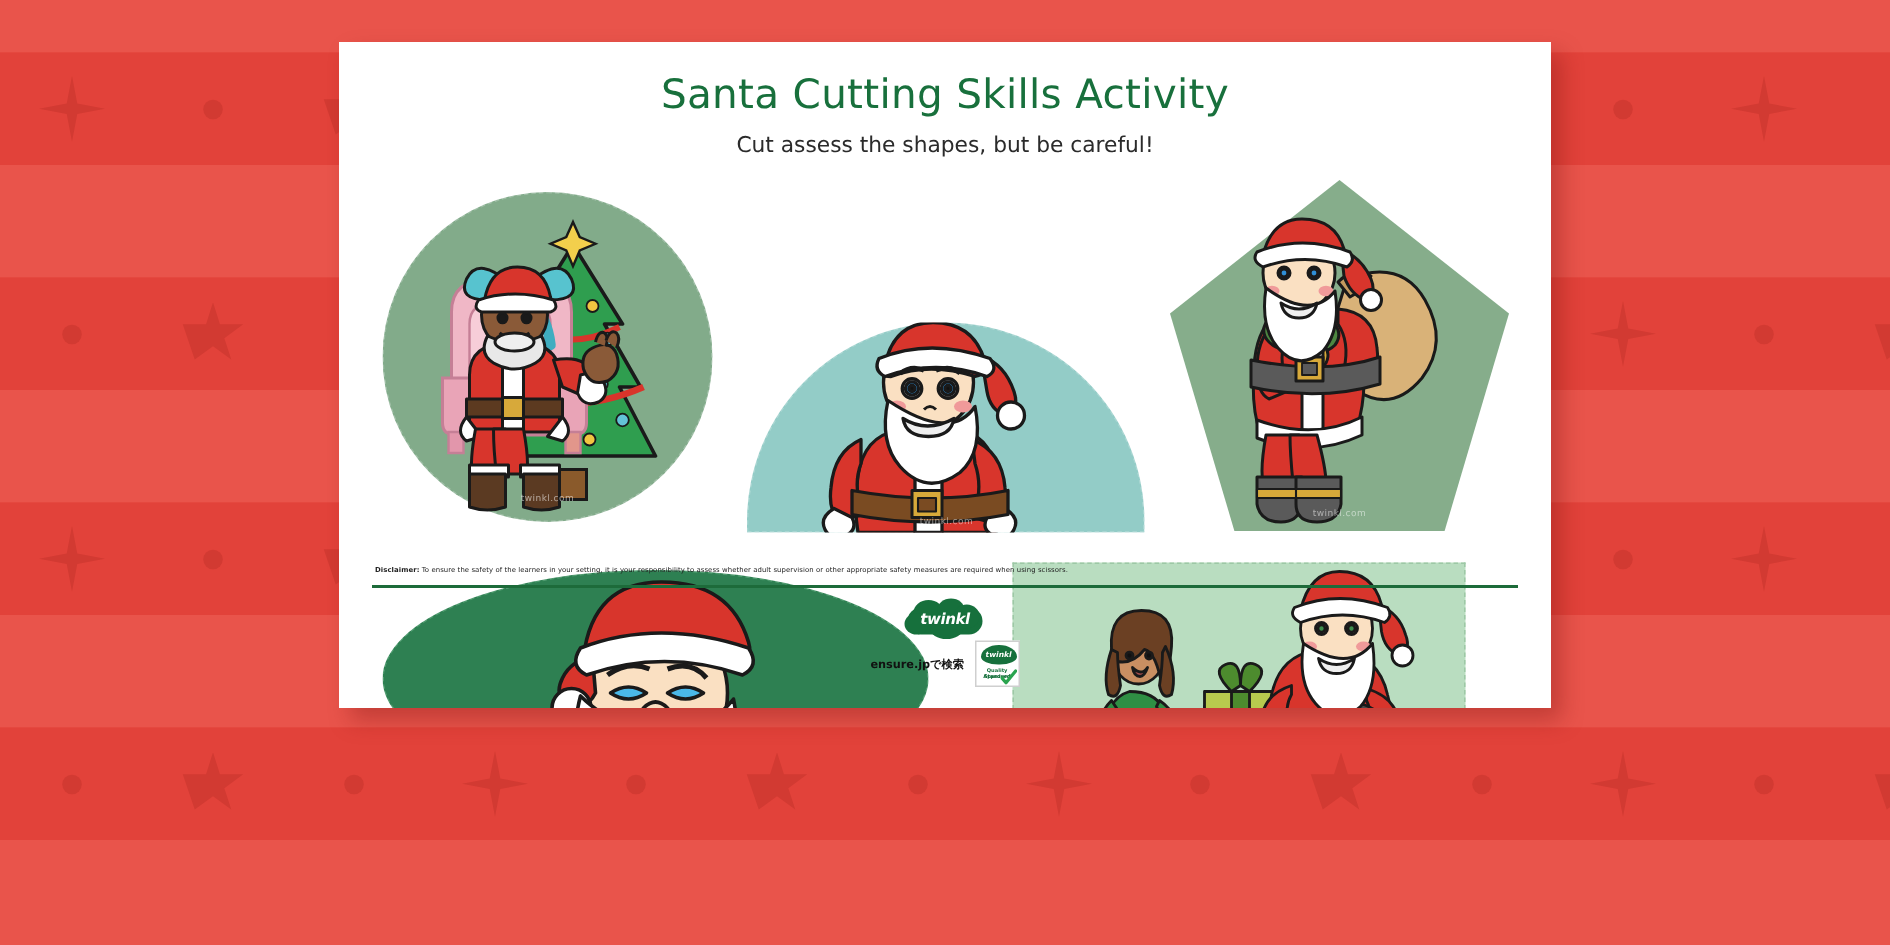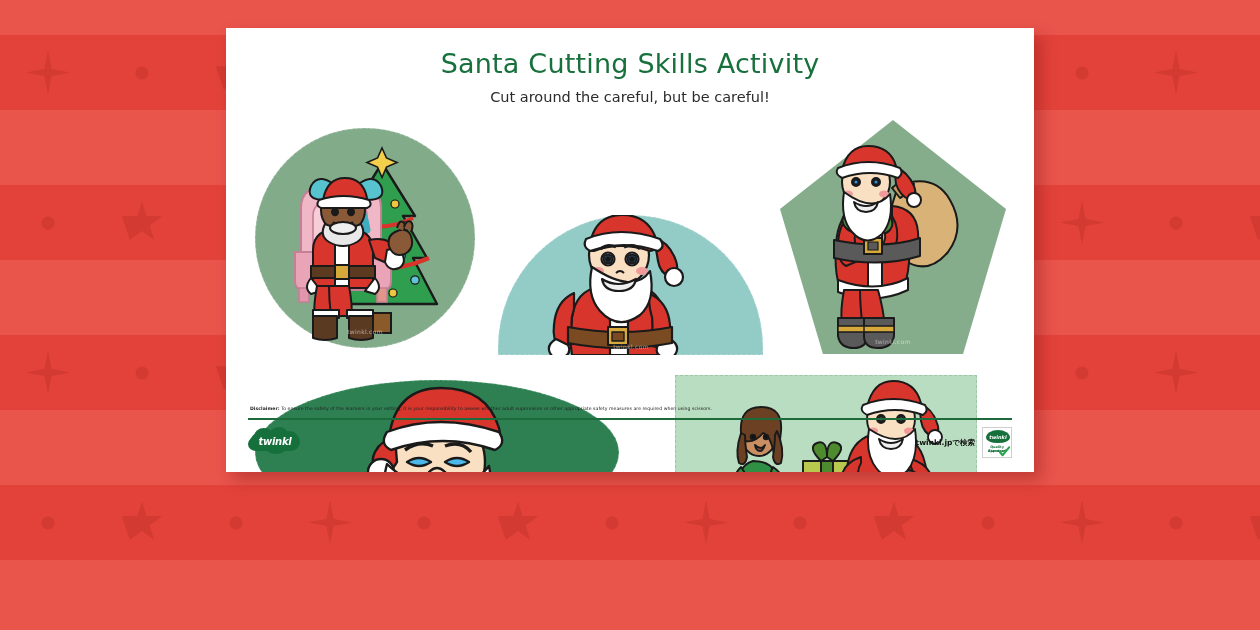--- a/index.html
+++ b/index.html
@@ -78,21 +78,21 @@
   .art{position:absolute;left:0;top:0;width:100%;height:100%;}
 
   
   #footer{position:absolute;left:22px;bottom:14px;width:764px;}
   #disclaimer{
     font-size:4.6px;color:#222;line-height:1.35;margin:0 0 5px 2px;
     letter-spacing:.05px;white-space:nowrap;overflow:hidden;
   }
   #disclaimer b{font-weight:700;}
   #rule{height:2.5px;background:#1d6b3a;width:100%;}
-  #footer-row{display:flex;justify-content:space-between;margin-top:7px;}
+  #footer-row{display:flex;align-items:center;justify-content:space-between;margin-top:7px;flex-direction:column;}
   #logo-left{position:relative;width:54px;height:28px;}
   .blob{position:absolute;background:#16703c;border-radius:50%;}
   #logo-left .b1{left:2px;top:6px;width:50px;height:18px;border-radius:11px;}
   #logo-left .b2{left:6px;top:1px;width:20px;height:17px;}
   #logo-left .b3{left:22px;top:0px;width:18px;height:15px;}
   #logo-left .b4{left:33px;top:4px;width:17px;height:16px;}
   #logo-left .b5{left:0px;top:10px;width:16px;height:14px;}
   #logo-left .b6{left:17px;top:13px;width:22px;height:14px;}
   #logo-left .txt{position:absolute;left:0;top:0;width:54px;height:28px;
     display:flex;align-items:center;justify-content:center;
@@ -181,21 +181,21 @@
       <div class="gl dot" style="left: 1176px;"></div>
       <div class="gl star5" style="left: 1270px;"></div>
     </div>
     <div class="stripe plain" style="top: 560px;"></div>
   </div>
 
 <div id="paper">
   <div id="sheet-inner">
 
     <h1 id="title">Santa Cutting Skills Activity</h1>
-    <p id="subtitle">Cut around the careful, but be careful!</p>
+    <p id="subtitle">Cut assess the shapes, but be careful!</p>
 
     <div id="shapes">
 
       <div class="shape" id="shape-circle">
         <div class="bg"></div>
         <svg class="art" viewBox="0 0 220 220">
 
           <g>
             <path d="M118 185 h18 v20 h-18z" fill="#8a5a2b" stroke="#1a1a1a" stroke-width="2"></path>
             <path d="M127 35 L160 88 L148 88 L172 130 L158 130 L182 176 L72 176 L96 130 L82 130 L106 88 L94 88 Z" fill="#2f9e4f" stroke="#1a1a1a" stroke-width="2.4" stroke-linejoin="round"></path>
@@ -477,21 +477,21 @@
         <div id="logo-left">
           <div class="blob b1"></div>
           <div class="blob b2"></div>
           <div class="blob b3"></div>
           <div class="blob b4"></div>
           <div class="blob b5"></div>
           <div class="blob b6"></div>
           <div class="txt">twinkl</div>
         </div>
         <div id="right-group">
-          <span id="jp-text">twinkl.jpで検索</span>
+          <span id="jp-text">ensure.jpで検索</span>
           <div id="badge">
             <div class="bblob">
               <span>twinkl</span>
             </div>
             <div class="bl1">Quality Standard</div>
             <div class="bl2">Approved</div>
             <svg class="check" viewBox="0 0 12 12">
               <path d="M1 6.5 L4 10 L11 1.5" stroke="#2aa44f" stroke-width="2.4" fill="none" stroke-linecap="round" stroke-linejoin="round"></path>
             </svg>
           </div>

